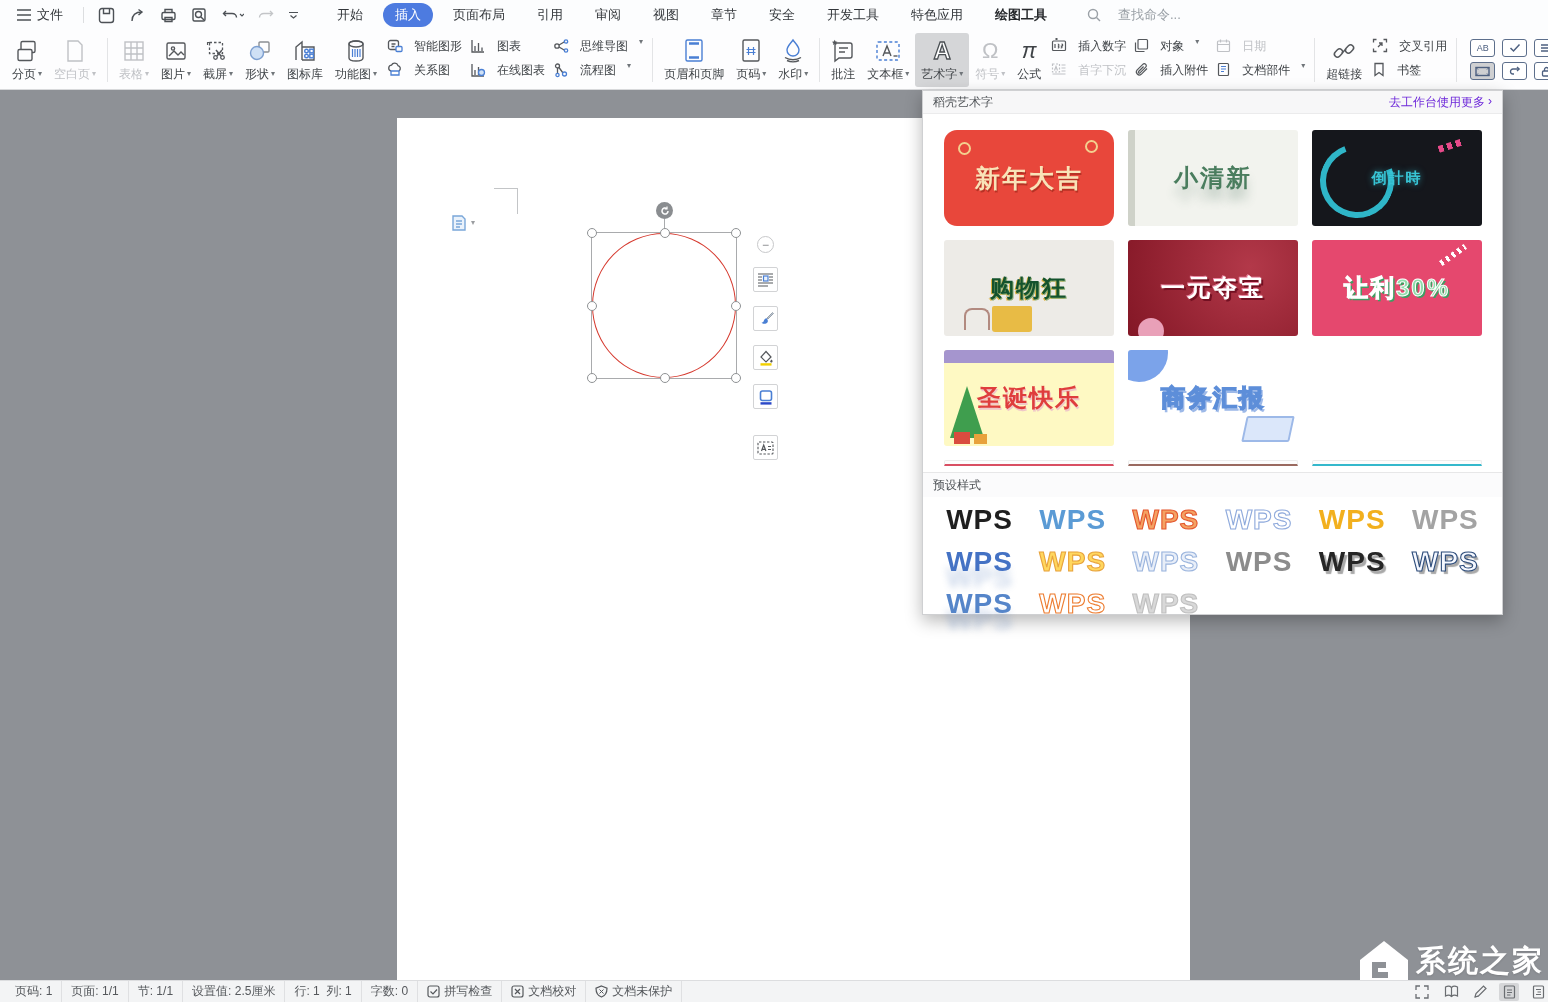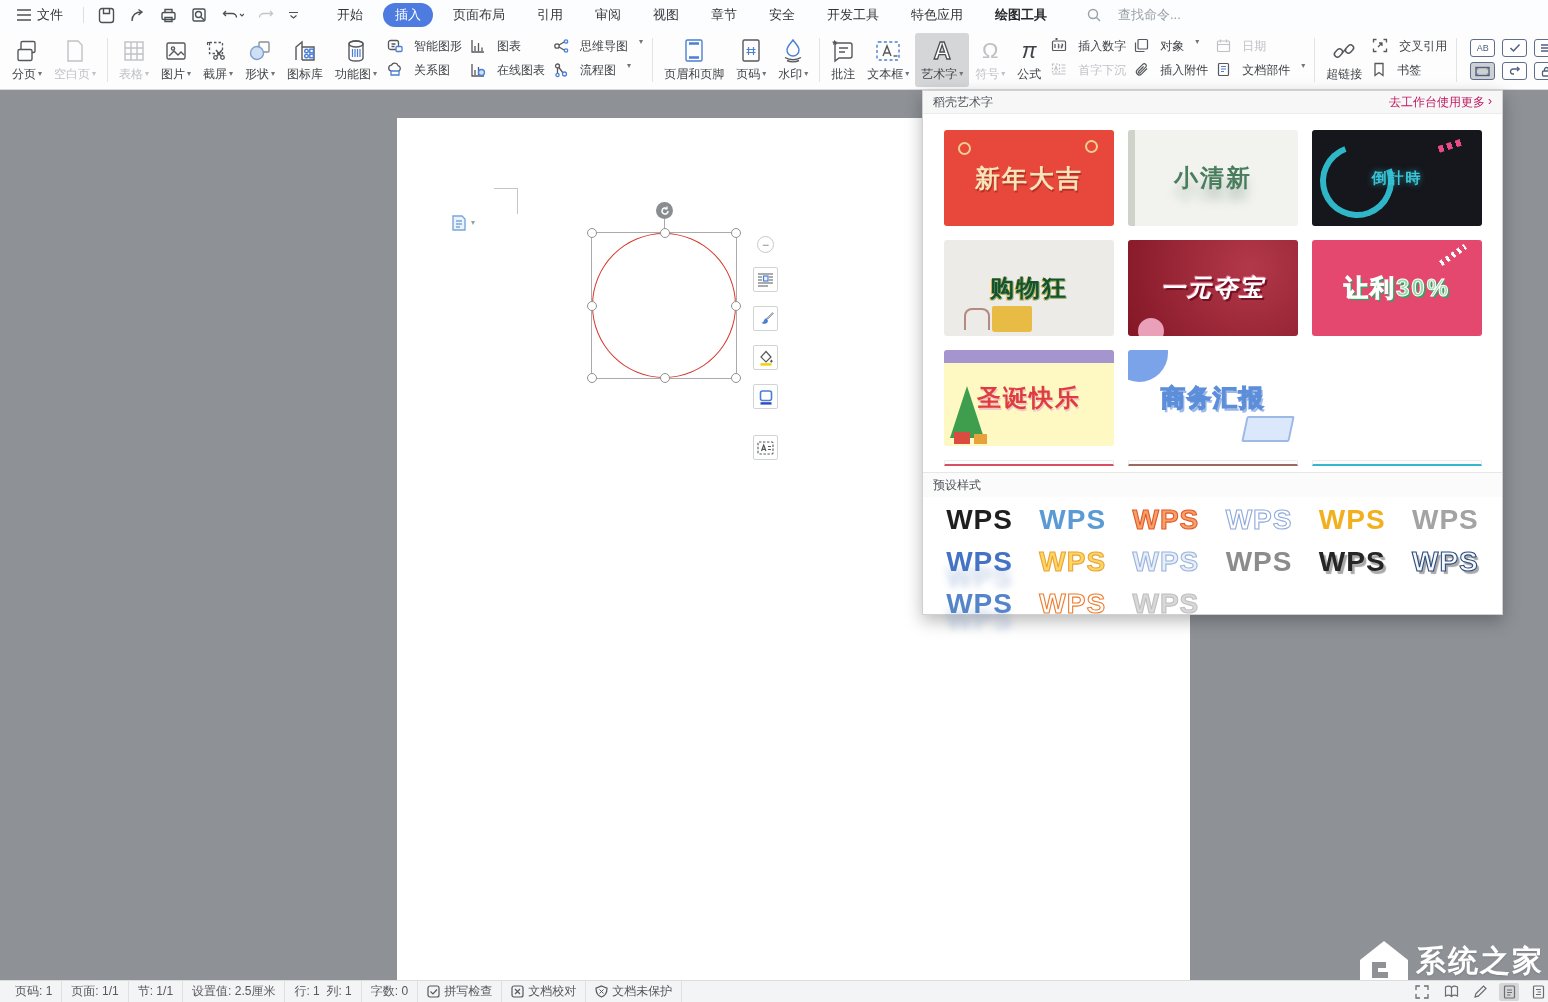--- a/index.html
+++ b/index.html
@@ -52,37 +52,37 @@
   .rotline { position:absolute; left:72px; top:-14px; width:1px; height:14px; background:#a9abad; }
   .rotknob { position:absolute; left:64px; top:-31px; width:17px; height:17px; border-radius:50%; background:#8a8d90; display:flex; align-items:center; justify-content:center; }
   .floaters { position:absolute; left:753px; top:146px; width:26px; }
   .fmin { width:17px; height:17px; margin-left:4px; border-radius:50%; background:#fff; border:1px solid #c7c8ca; color:#85888b; font-size:12px; display:flex; align-items:center; justify-content:center; line-height:1; }
   .fbtn { width:25px; height:25px; background:#fff; border:1px solid #d2d3d5; border-radius:2px; display:flex; align-items:center; justify-content:center; margin-top:14px; color:#55585c; }
   .fbtn.gap { margin-top:26px; }
 
   
   .panel { position:absolute; left:922px; top:90px; width:581px; height:525px; background:#fff; border:1px solid #cfd0d2; box-shadow:0 6px 16px rgba(0,0,0,.28); z-index:50; }
   .panel-head { height:23px; background:#f7f7f8; border-bottom:1px solid #ebebec; display:flex; align-items:center; justify-content:space-between; padding:0 10px; font-size:12px; color:#4e5256; }
-  .morelink { color:#be185d; display:flex; align-items:flex-start; gap:3px; }
+  .morelink { color:#6d28d9; display:flex; align-items:flex-start; gap:3px; }
   .tiles { display:grid; grid-template-columns:repeat(3,170px); grid-auto-rows:96px; gap:14px; padding:16px 20px 0 21px; }
   .tile { position:relative; border-radius:3px; overflow:hidden; display:flex; align-items:center; justify-content:center; }
   .tile-label { position:relative; z-index:3; font-weight:700; font-size:24px; letter-spacing:2px; white-space:nowrap; }
   .t1 .tile-label { font-size:25px; text-shadow:1px 2px 0 #b63225; }
   .t1::before,.t1::after { content:""; position:absolute; border:2px solid #f3cf8e; border-radius:50%; width:9px; height:9px; }
   .t1::before { left:14px; top:12px; } .t1::after { right:16px; top:10px; }
   .t2 .tile-label { text-shadow:0 12px 10px rgba(70,110,90,.30); }
   .t2::before { content:""; position:absolute; left:0; top:0; bottom:0; width:7px; background:#cfd2c9; }
   .t3 .tile-label { font-size:15px; text-shadow:0 0 6px rgba(56,197,214,.6); }
   .t3::before { content:""; position:absolute; left:8px; top:14px; width:62px; height:62px; border:6px solid #2fb6c8; border-top-color:transparent; border-radius:50%; transform:rotate(25deg); }
   .t3::after { content:""; position:absolute; right:18px; top:12px; width:26px; height:7px; background:repeating-linear-gradient(90deg,#e84a8a 0 5px,transparent 5px 9px); transform:rotate(-18deg); }
   .t4 .tile-label { text-shadow:1px 1px 0 #8fae76, -1px 1px 0 #e0b13c; }
   .t4::before { content:""; position:absolute; left:48px; bottom:4px; width:40px; height:26px; background:#e8bb45; border-radius:2px 2px 3px 3px; }
   .t4::after { content:""; position:absolute; left:20px; bottom:6px; width:22px; height:20px; border:2px solid #b28a80; border-bottom:none; border-radius:8px 8px 0 0; }
   .t5 { background-image:radial-gradient(circle at 72% 28%, rgba(255,255,255,.12), rgba(0,0,0,.22)); }
-  .t5 .tile-label { text-shadow:2px 2px 0 #731022, -1px -1px 0 #e986a0;font-style:italic; }
+  .t5 .tile-label { text-shadow:2px 2px 0 #731022, -1px -1px 0 #e986a0; }
   .t5::after { content:""; position:absolute; left:10px; bottom:-8px; width:26px; height:26px; border-radius:50%; background:#e9a0b8; }
   .t6 .tile-label { text-shadow:1px 2px 0 #f0b429; }
   .t6::before { content:""; position:absolute; left:-26px; top:10px; width:52px; height:76px; border-radius:50%; background:#5aa7e8; }
   .t6::after { content:""; position:absolute; right:-26px; top:10px; width:52px; height:76px; border-radius:50%; background:#5aa7e8; }
   .bunting { position:absolute; top:0; left:0; width:100%; z-index:2; }
   .t7 .tile-label { -webkit-text-stroke:1px #ffffff; text-shadow:2px 2px 0 #3e9e63; }
   .t7::before { content:""; position:absolute; right:14px; top:12px; width:30px; height:6px; background:repeating-linear-gradient(90deg,#fff 0 3px,transparent 3px 7px); transform:rotate(-35deg); }
   .t8::before { content:""; position:absolute; left:0; top:0; width:100%; height:13px; background:#a595ce; }
   .t8 .tile-label { text-shadow:1px 2px 0 #f0c8c8; }
   .tree { position:absolute; left:6px; bottom:8px; width:0; height:0; border-left:17px solid transparent; border-right:17px solid transparent; border-bottom:52px solid #3f9e4e; z-index:2; }
@@ -655,21 +655,21 @@
 <div class="panel">
   <div class="panel-head">
     <span>稻壳艺术字</span>
     <span class="morelink">
         <span>去工作台使用更多</span>
         <span>›</span>
       </span>
   </div>
 
   <div class="tiles">
-    <div class="tile t1" style="background-color: rgb(232, 71, 59);">
+    <div class="tile t1" style="background-color: rgb(232, 71, 59); border-radius: 13px;">
       <span class="tile-label" style="color: rgb(249, 227, 184);">新年大吉</span>
     </div>
     <div class="tile t2" style="background-color: rgb(242, 243, 238);">
       <span class="tile-label" style="color: rgb(74, 125, 94);">小清新</span>
     </div>
     <div class="tile t3" style="background-color: rgb(21, 23, 28);">
       <span class="tile-label" style="color: rgb(56, 197, 214);">倒計時</span>
     </div>
     <div class="tile t4" style="background-color: rgb(237, 235, 231);">
       <span class="tile-label" style="color: #14532d;">购物狂</span>

